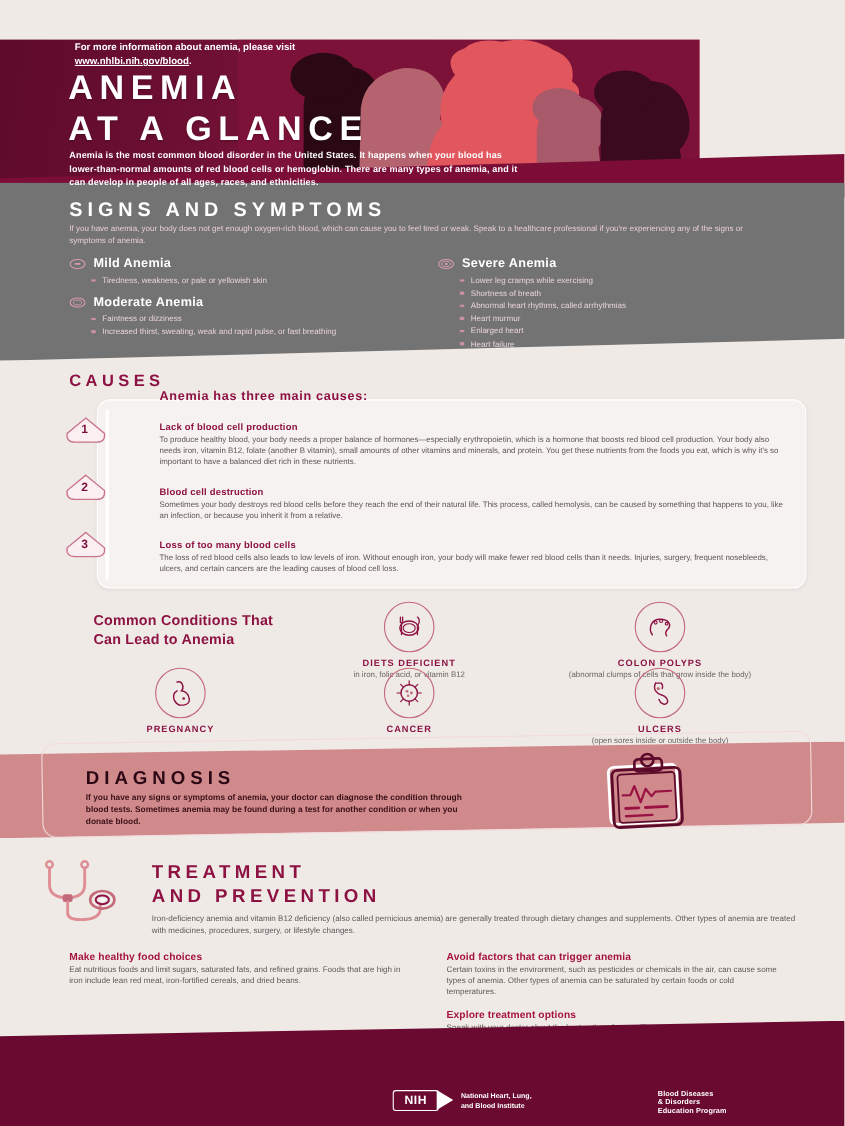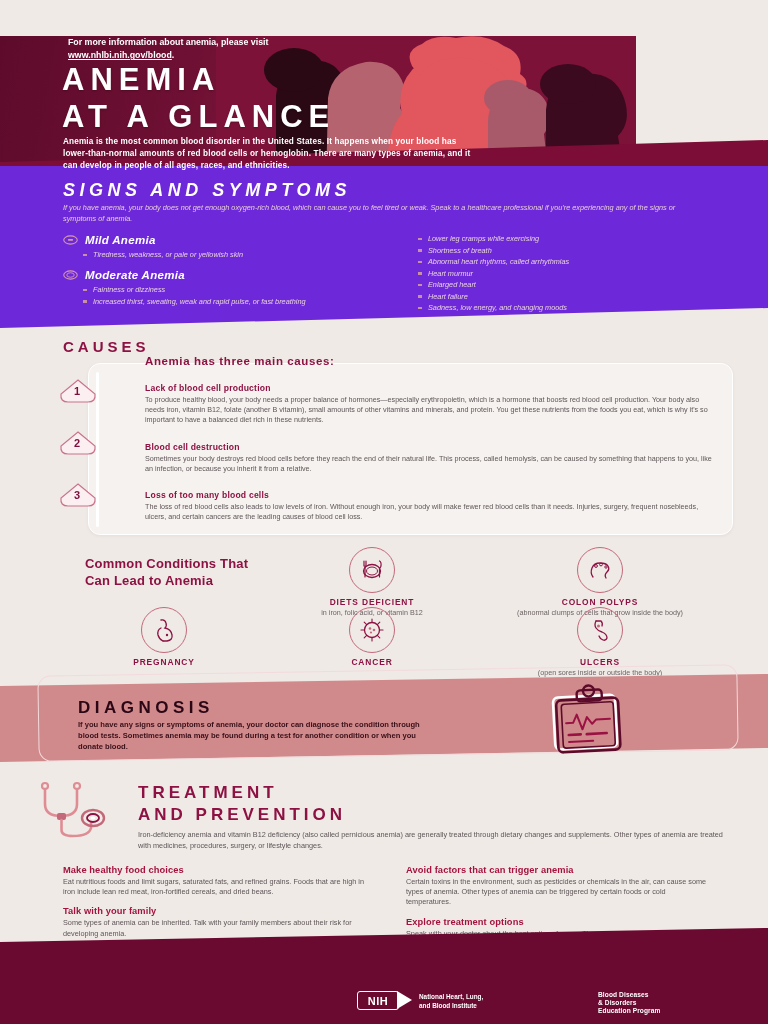--- a/index.html
+++ b/index.html
@@ -41,23 +41,22 @@
   h1.title .l2 { display:block; }
   .hdr-desc {
     position: absolute; left: 63px; top: 100px; width: 420px;
     color: #ffffff; font-size: 8.2px; font-weight: bold; line-height: 1.45;
     letter-spacing: .15px; z-index: 5;
   }
 
   
   .signs {
     position: absolute; left: 0; top: 166px; width: 768px; height: 162px;
-    background: #6d28d9;
+    background: #737373;
     clip-path: polygon(0 0, 768px 0, 768px 142px, 0 162px);
-    font-style: italic;
   }
   .signs h2 {
     position: absolute; left: 63px; top: 14px;
     color: #ffffff; font-size: 18px; font-weight: bold; letter-spacing: 4.5px;
   }
   .signs-intro {
     position: absolute; left: 63px; top: 37px; width: 640px;
     color: #e7cdd6; font-size: 7.3px; line-height: 1.5;
   }
   .sym-col-l { position: absolute; left: 63px; top: 68px; width: 310px; }
@@ -267,20 +266,28 @@
         </svg>
         <span>Moderate Anemia</span>
       </div>
       <ul class="sym-list">
         <li>Faintness or dizziness</li>
         <li>Increased thirst, sweating, weak and rapid pulse, or fast breathing</li>
       </ul>
     </div>
 
     <div class="sym-col-r">
+      <div class="sym-head">
+        <svg class="rbc-icon" viewBox="0 0 20 13">
+          <ellipse cx="10" cy="6.5" rx="9" ry="5.5" fill="none" stroke="#d79aac" stroke-width="1.4"></ellipse>
+          <ellipse cx="10" cy="6.5" rx="5.5" ry="3.2" fill="none" stroke="#d79aac" stroke-width="1.1"></ellipse>
+          <ellipse cx="10" cy="6.5" rx="2.2" ry="1.3" fill="#d79aac"></ellipse>
+        </svg>
+        <span>Severe Anemia</span>
+      </div>
       <ul class="sym-list">
         <li>Lower leg cramps while exercising</li>
         <li>Shortness of breath</li>
         <li>Abnormal heart rhythms, called arrhythmias</li>
         <li>Heart murmur</li>
         <li>Enlarged heart</li>
         <li>Heart failure</li>
         <li>Sadness, low energy, and changing moods</li>
       </ul>
     </div>
@@ -442,29 +449,25 @@
       <span>TREATMENT</span>
       <span class="l2">AND PREVENTION</span>
     </div>
     <div class="treat-p">Iron-deficiency anemia and vitamin B12 deficiency (also called pernicious anemia) are generally treated through dietary changes and supplements. Other types of anemia are treated with medicines, procedures, surgery, or lifestyle changes.</div>
     <div class="treat-cols">
       <div class="treat-col">
         <div class="tip">
           <div class="tip-h">Make healthy food choices</div>
           <div class="tip-b">Eat nutritious foods and limit sugars, saturated fats, and refined grains. Foods that are high in iron include lean red meat, iron-fortified cereals, and dried beans.</div>
         </div>
-        <div class="tip">
-          <div class="tip-h">Talk with your family</div>
-          <div class="tip-b">Some types of anemia can be inherited. Talk with your family members about their risk for developing anemia.</div>
-        </div>
       </div>
       <div class="treat-col">
         <div class="tip">
           <div class="tip-h">Avoid factors that can trigger anemia</div>
-          <div class="tip-b">Certain toxins in the environment, such as pesticides or chemicals in the air, can cause some types of anemia. Other types of anemia can be triggered by certain foods or cold temperatures.</div>
+          <div class="tip-b">Certain toxins in the environment, such as pesticides or chemicals in the air, can cause some types of anemia. Other types of anemia can be saturated by certain foods or cold temperatures.</div>
         </div>
         <div class="tip">
           <div class="tip-h">Explore treatment options</div>
           <div class="tip-b">Speak with your doctor about the best options for you. These may include dietary changes, medication, or surgery.</div>
         </div>
       </div>
     </div>
   </div>
 
   <div class="footer"></div>

